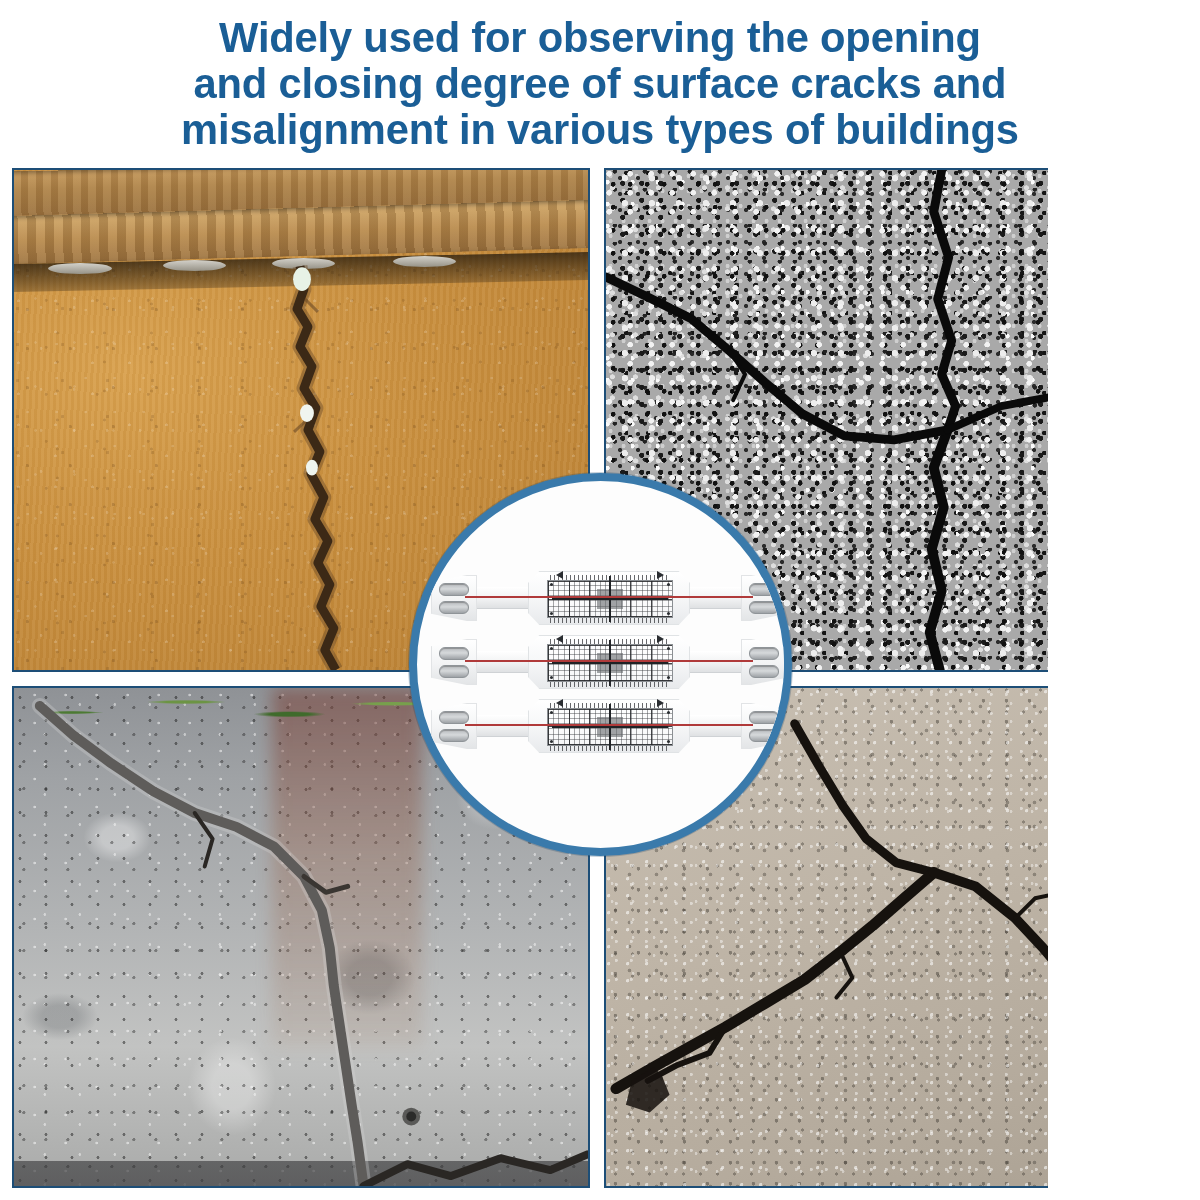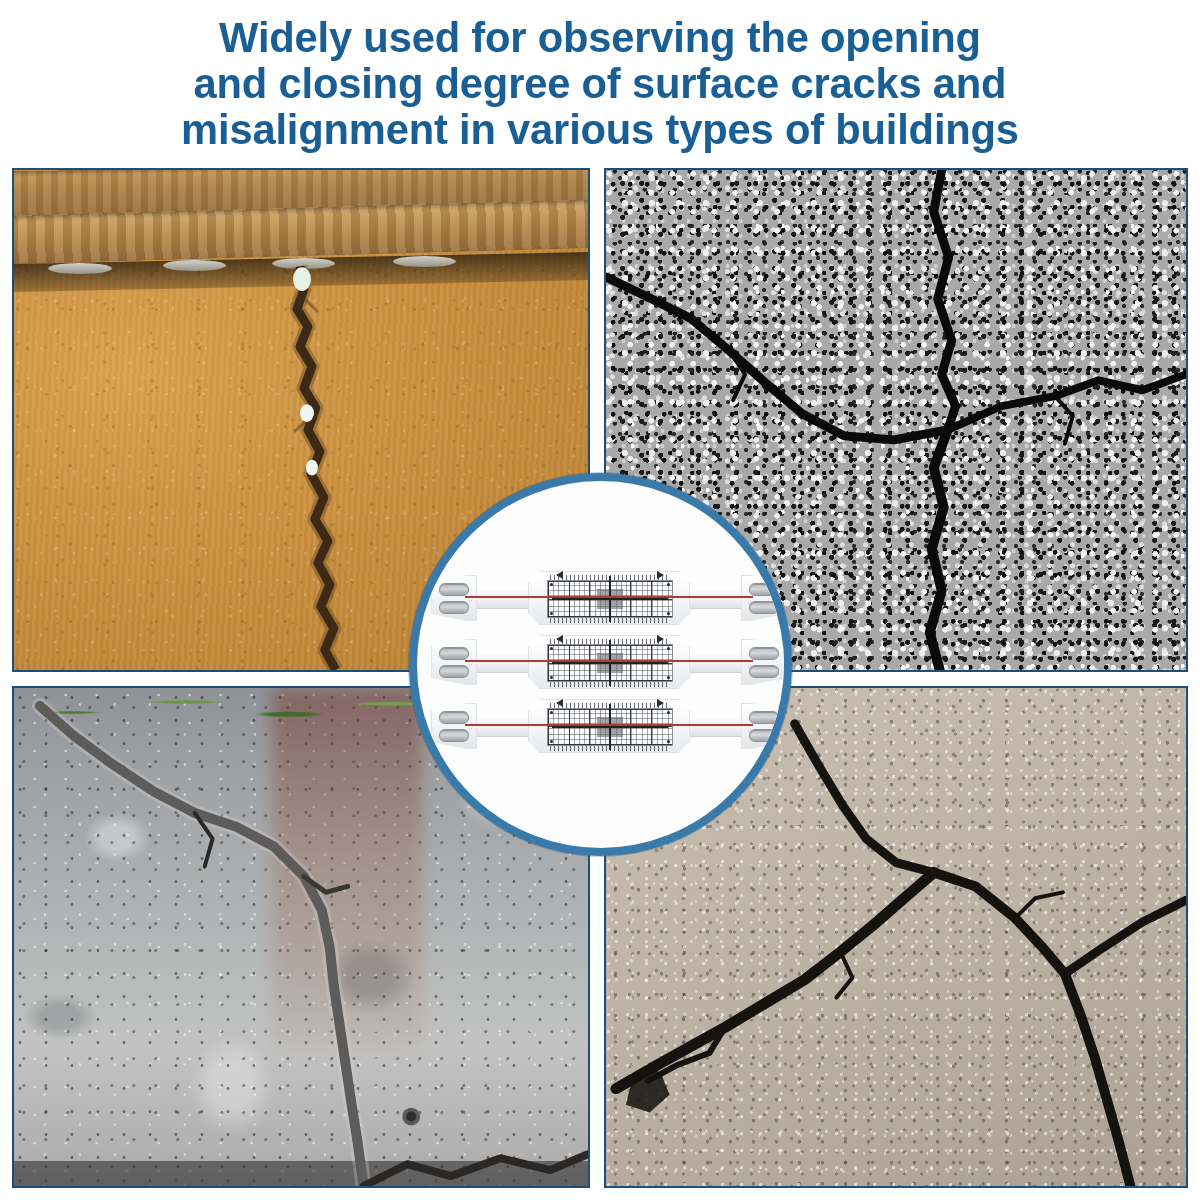--- a/index.html
+++ b/index.html
@@ -5,21 +5,21 @@
   html, body {
     margin: 0;
     padding: 0;
     background: #ffffff;
   }
   body {
     font-family: "Liberation Sans", sans-serif;
   }
   #page {
     position: relative;
-    width: 1200px;
+    width: 1048px;
     height: 1200px;
     background: #ffffff;
     overflow: hidden;
   }
 
   
   #headline {
     position: absolute;
     left: 0;
     top: 14px;

